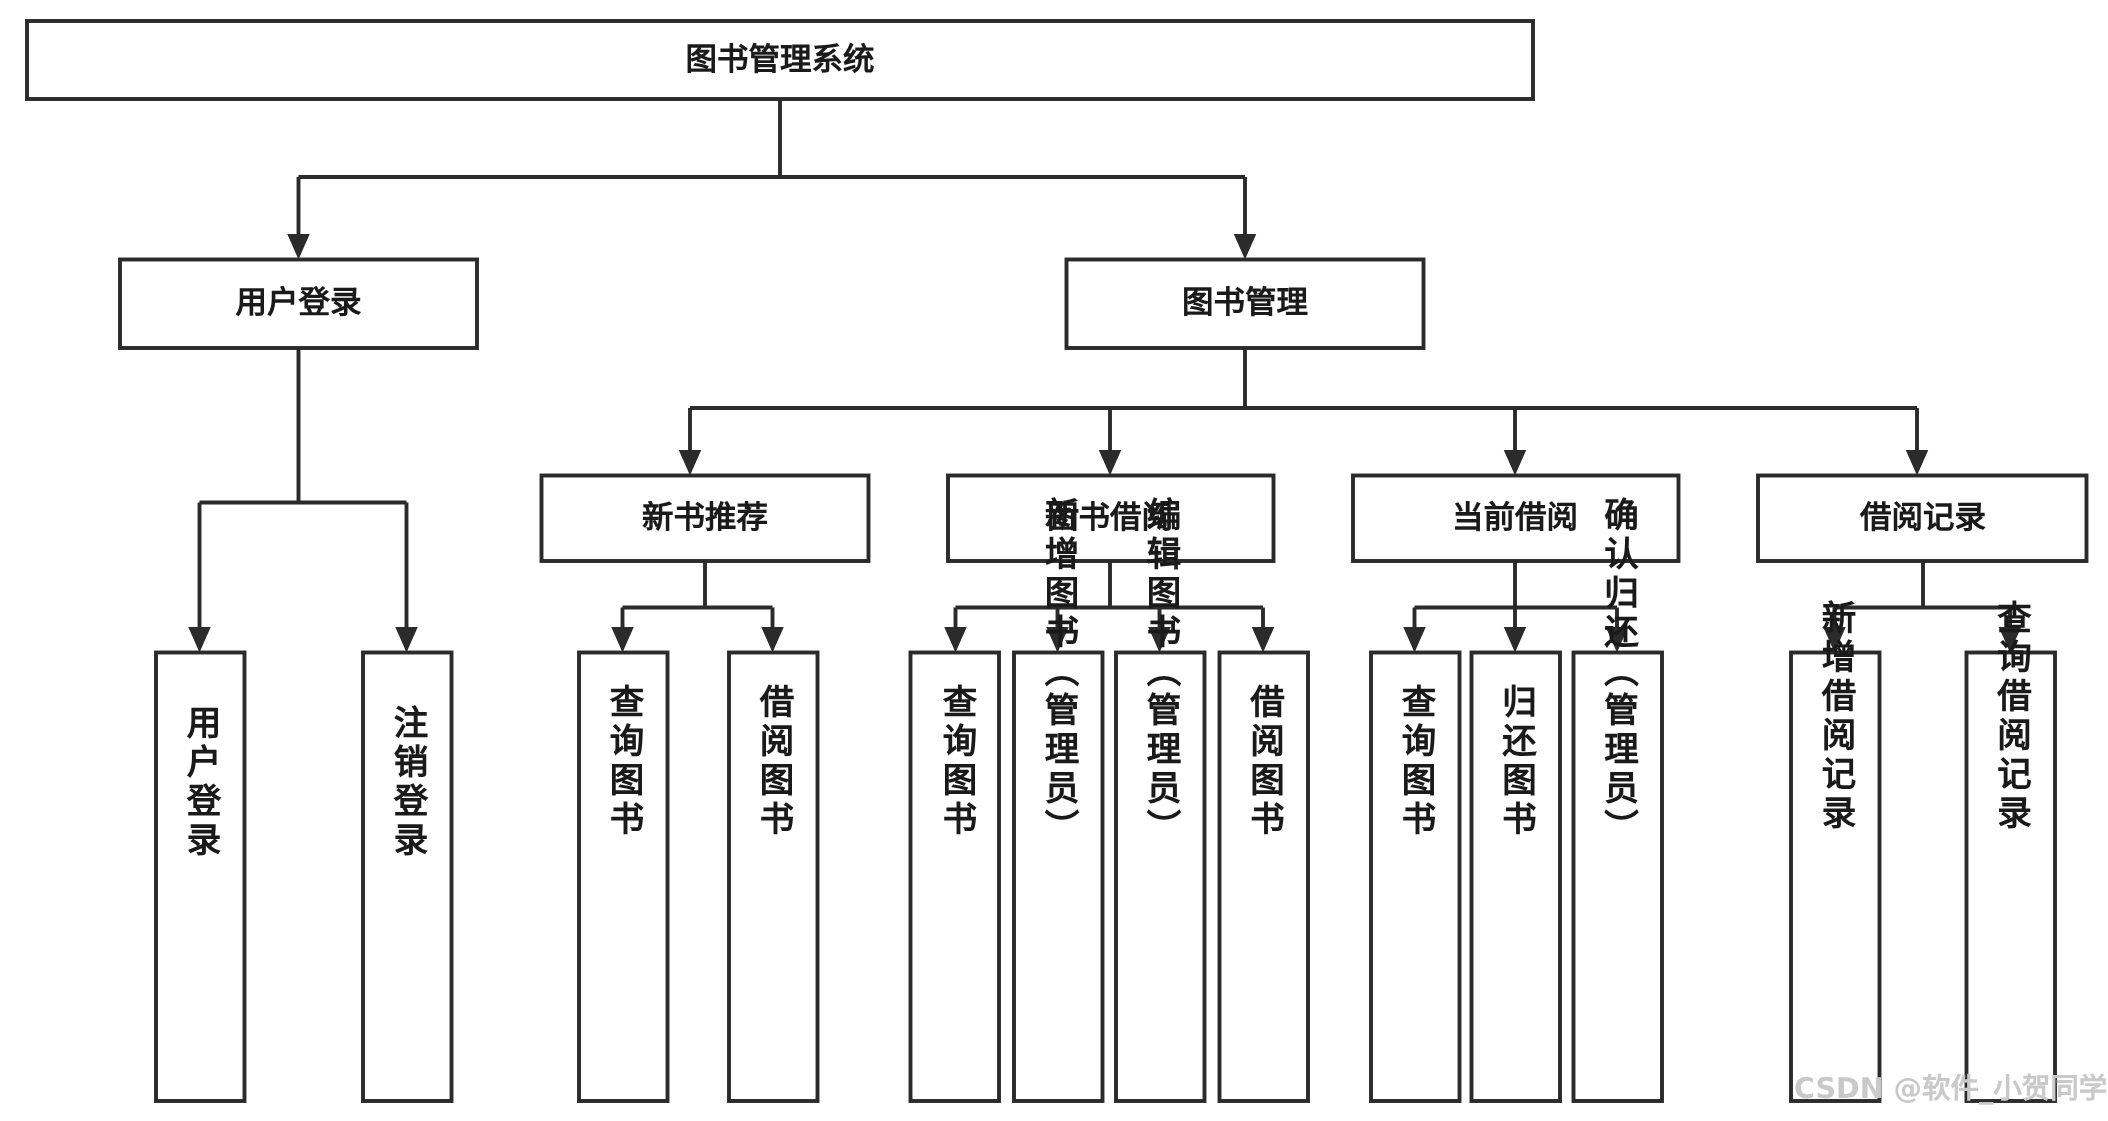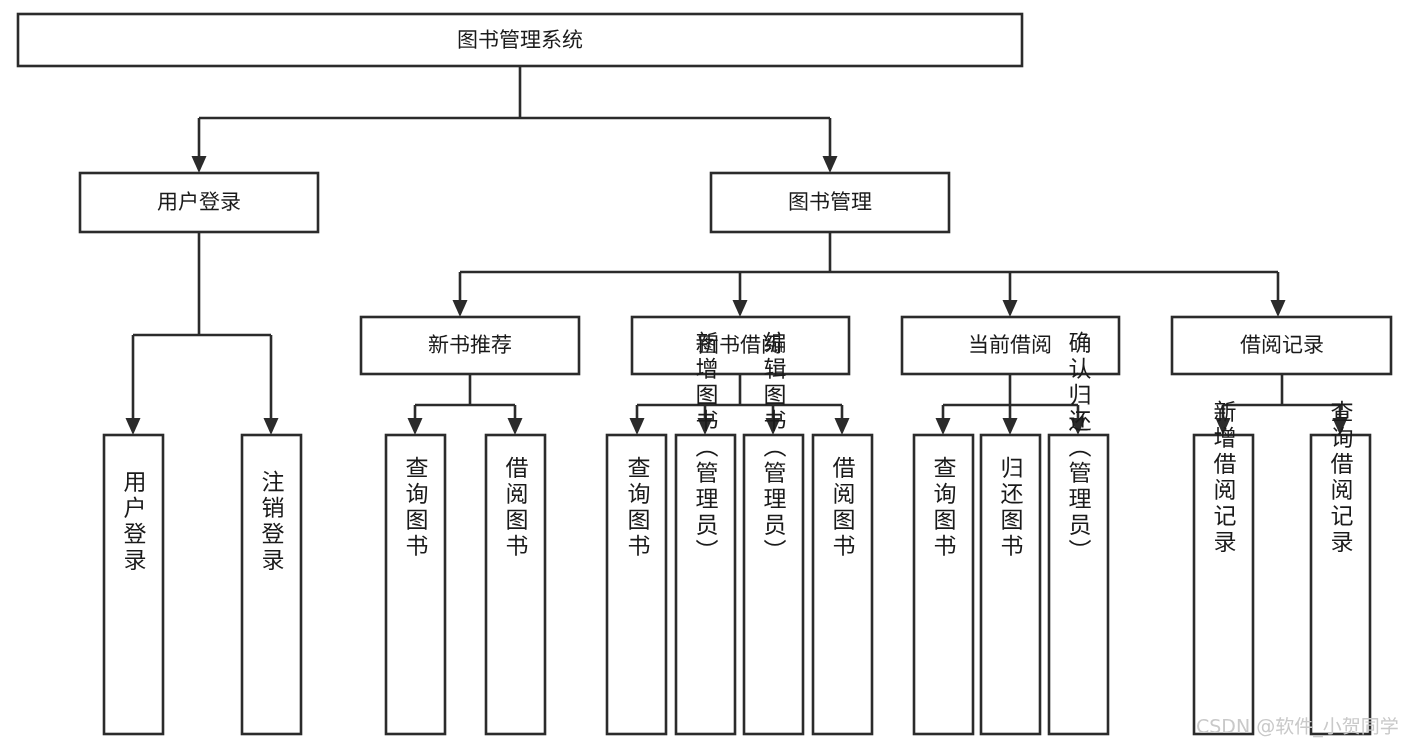--- a/index.html
+++ b/index.html
@@ -12,20 +12,21 @@
     width: 1405px;
     height: 747px;
     overflow: hidden;
     font-family: "DejaVu Sans", "Liberation Sans", sans-serif;
   }
   #diagram-root {
     position: relative;
     width: 1405px;
     height: 652px;
     background: #ffffff;
+    font-weight: bold;
   }
   svg#diagram-svg {
     position: absolute;
     top: 0;
     left: 0;
     width: 1405px;
     height: 747px;
     display: block;
   }
   .node-box {

